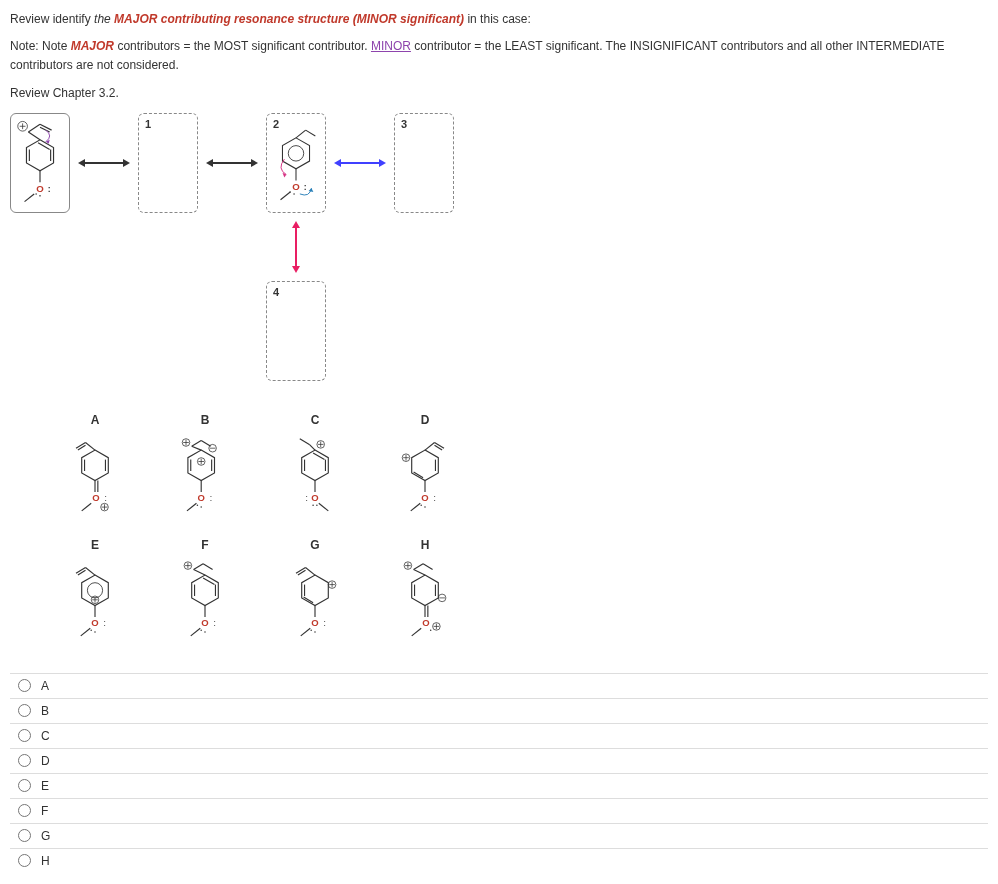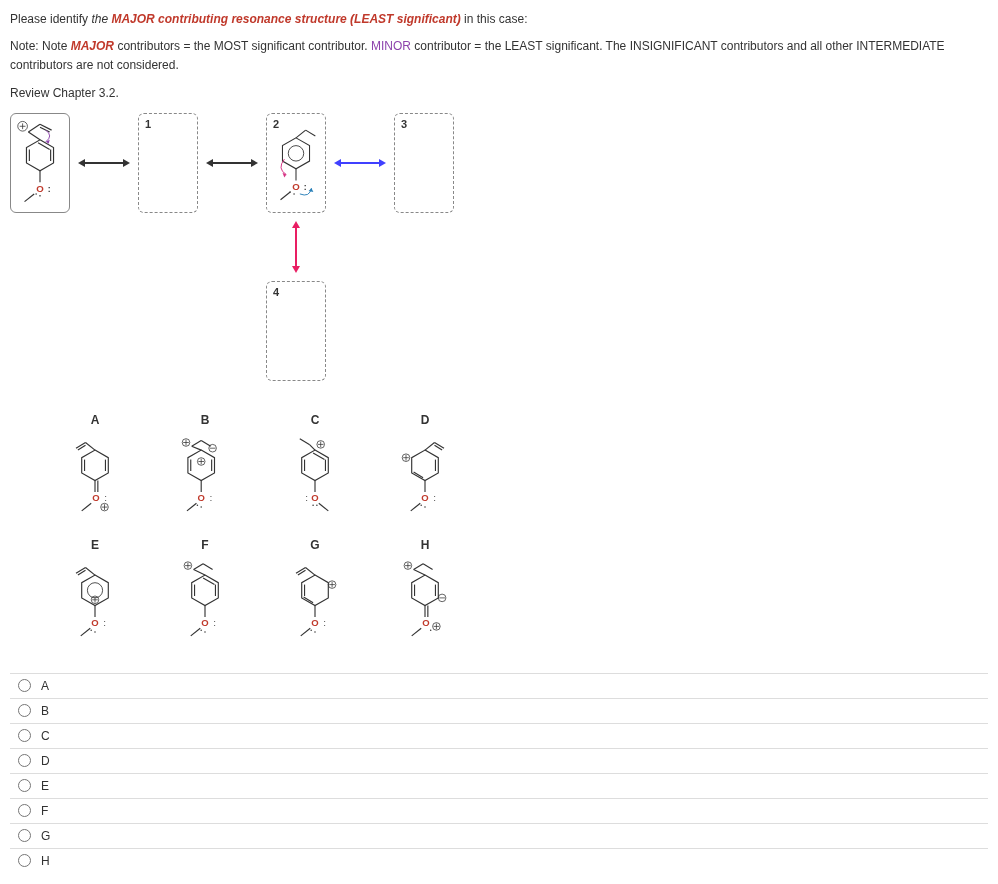--- a/index.html
+++ b/index.html
@@ -7,21 +7,21 @@
       font-family: -apple-system, BlinkMacSystemFont, "Segoe UI", Arial, sans-serif;
       font-size: 12px;
       color: #333;
       padding: 10px;
       width: 998px;
       background: #fff;
     }
     .question-text { margin-bottom: 8px; line-height: 1.6; }
     .question-text .italic { font-style: italic; }
     .major { color: #c0392b; font-style: italic; font-weight: bold; }
-    .minor { color: #8e44ad; }
+    .minor { color: #8e44ad; text-decoration: underline; }
     .diagram-zone {
       position: relative;
       width: 480px;
       height: 280px;
       margin-top: 10px;
     }
     .solid-box {
       position: absolute;
       border: 1px solid #888;
       border-radius: 6px;
@@ -108,21 +108,21 @@
       align-items: center;
       gap: 10px;
     }
     .answer-row label { font-size: 12px; }
     input[type="radio"] { cursor: pointer; }
   </style>
 </head>
 <body>
 
 <div class="question-text">
-  <span>Please identify </span><span class="italic"><span>the </span><span class="major">MAJOR</span><span class="major"> contributing resonance structure (LEAST significant)</span></span><span> in this case:</span>
+  <span>Review identify </span><span class="italic"><span>the </span><span class="major">MAJOR</span><span class="major"> contributing resonance structure (MINOR significant)</span></span><span> in this case:</span>
 </div>
 
 <div class="question-text">
   <span>Note: Note </span><span class="major">MAJOR</span><span> contributors = the MOST significant contributor. </span><span class="minor">MINOR</span><span> contributor = the LEAST significant. The INSIGNIFICANT contributors and all other INTERMEDIATE contributors are not considered.</span>
 </div>
 
 <div class="question-text">
   <span>Review Chapter 3.2.</span>
 </div>
 

